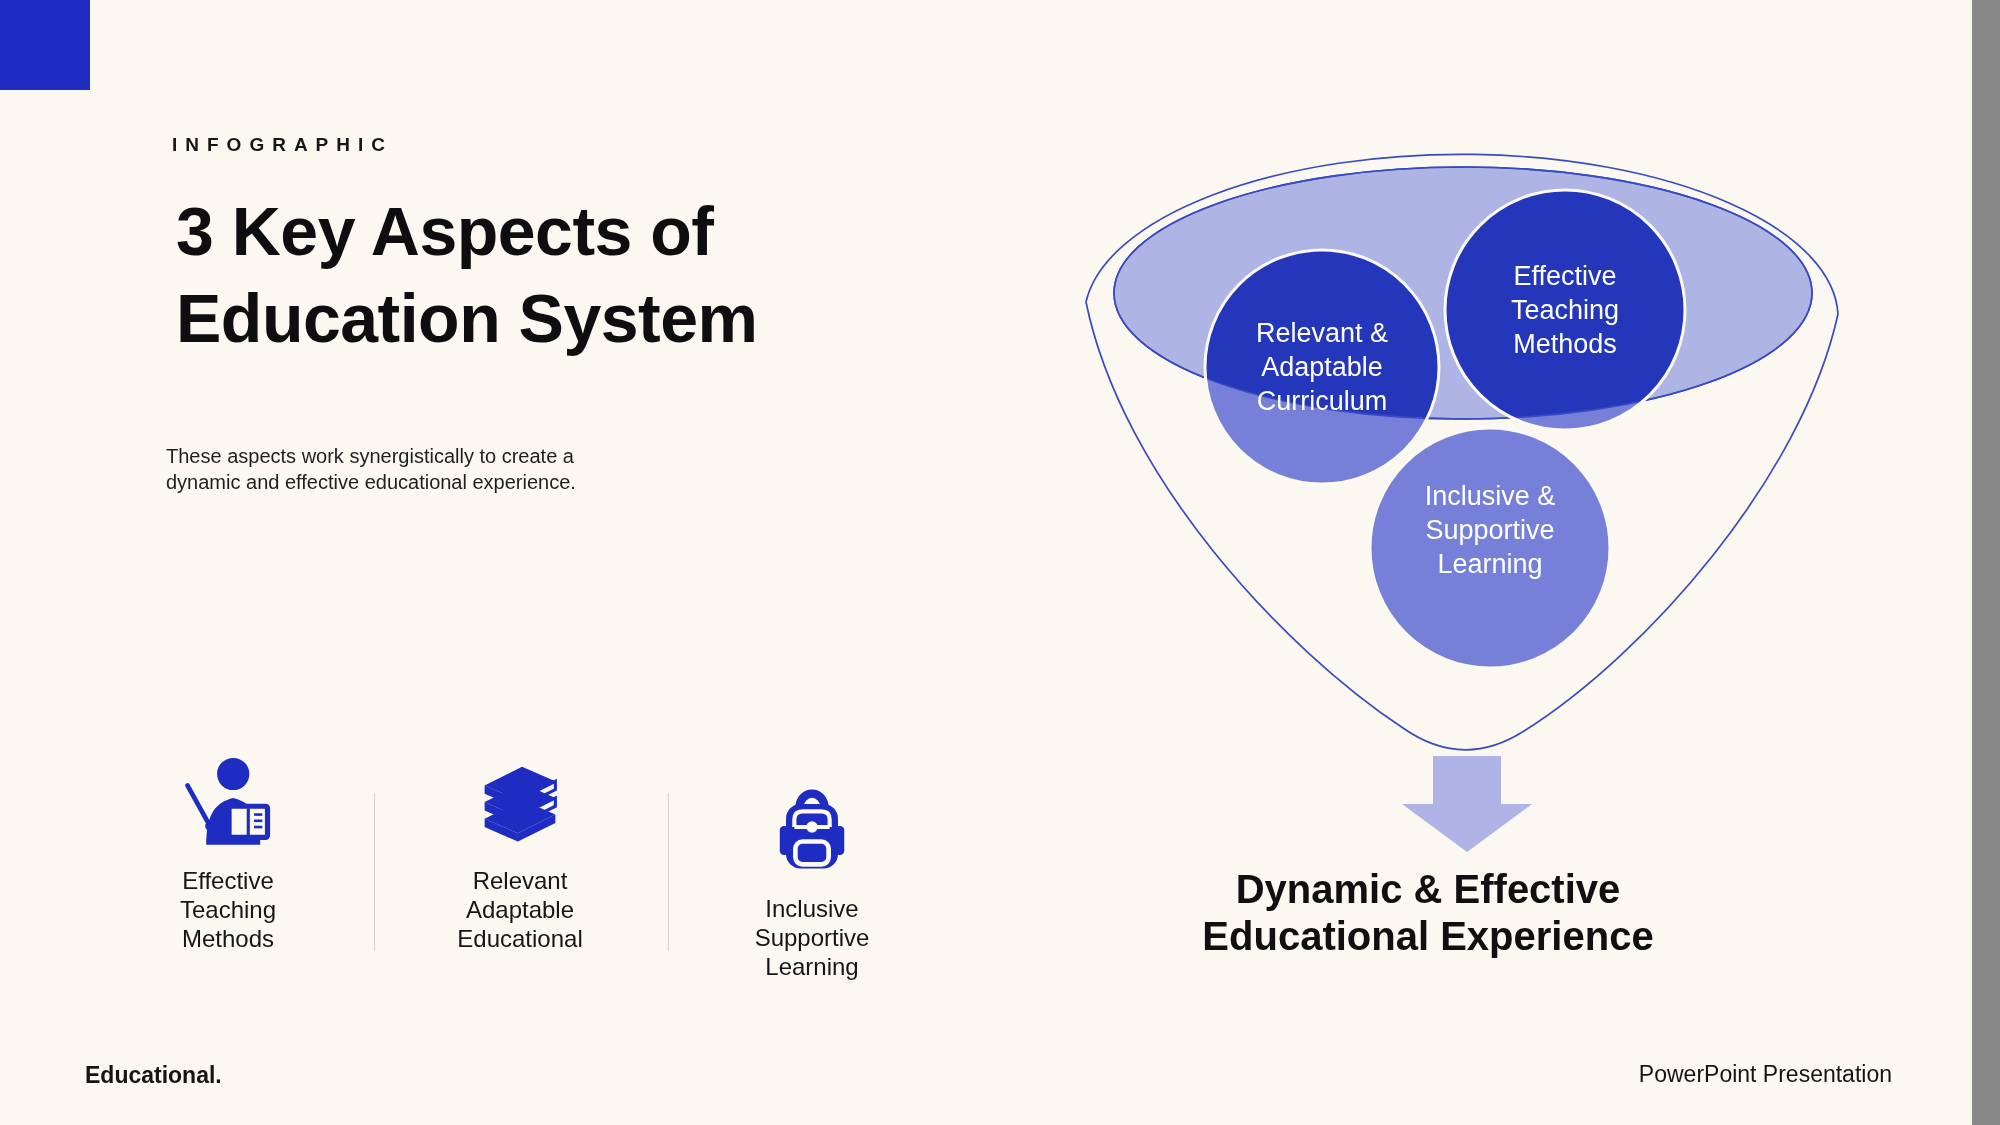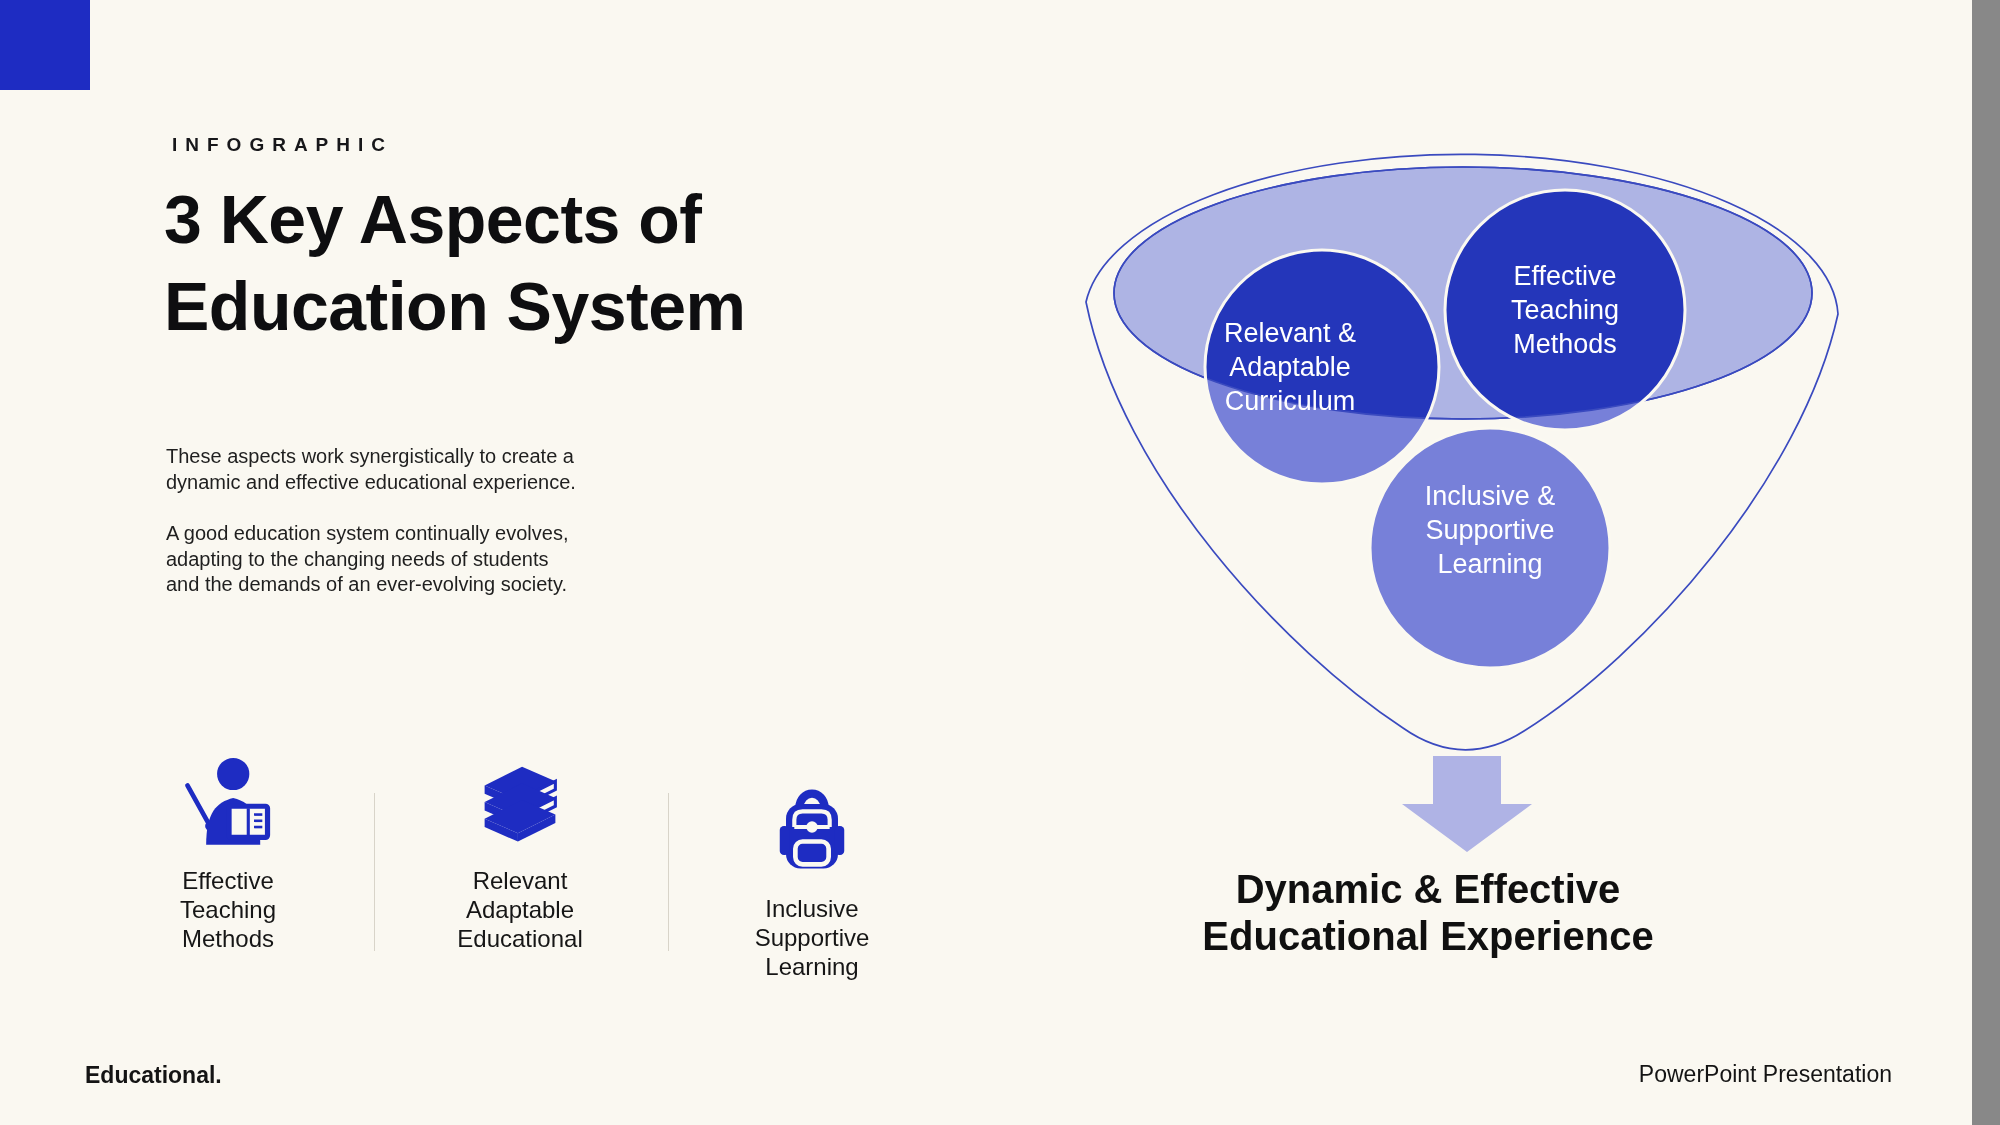--- a/index.html
+++ b/index.html
@@ -52,29 +52,26 @@
 </style>
 </head>
 <body>
 
 <div class="slide">
 
   <div class="corner-square"></div>
 
   <div class="kicker">INFOGRAPHIC</div>
 
-  <h1 class="title" style="margin:0;">3 Key Aspects of
+  <h1 class="title" style="margin:12px;">3 Key Aspects of
 Education System</h1>
 
   <div class="body-copy">
     <p>These aspects work synergistically to create a
 dynamic and effective educational experience.</p>
-    <p>A good education system continually evolves,
-adapting to the changing needs of students
-and the demands of an ever-evolving society.</p>
   </div>
 
   <div class="features">
 
     <div class="feature" style="left:103px; top:748px;">
       <div class="icon-wrap">
         <svg class="brand-icon" width="104" height="104" viewBox="0 0 100 100" aria-hidden="true">
           <line x1="11" y1="36" x2="31" y2="72" stroke="currentColor" stroke-width="4.5" stroke-linecap="round"></line>
           <circle cx="32.5" cy="75" r="4.5" fill="currentColor"></circle>
           <circle cx="55" cy="25" r="15.5" fill="currentColor"></circle>
@@ -148,21 +145,21 @@
     <g clip-path="url(#clip-top-ellipse)">
       <circle class="circle-dark" cx="1322" cy="367" r="117"></circle>
       <circle class="circle-dark" cx="1565" cy="310" r="120"></circle>
     </g>
     <ellipse class="top-ellipse-stroke" cx="1463" cy="293" rx="349" ry="126"></ellipse>
     <circle class="circle-ring" cx="1322" cy="367" r="117"></circle>
     <circle class="circle-ring" cx="1565" cy="310" r="120"></circle>
     <path class="down-arrow" d="M1433 756 L1501 756 L1501 804 L1532 804 L1467 852 L1402 804 L1433 804 Z"></path>
   </svg>
 
-  <div class="bubble-label" style="left:1140px; top:316px;">Relevant &amp;
+  <div class="bubble-label" style="left:1172px; top:316px;">Relevant &amp;
 Adaptable
 Curriculum</div>
   <div class="bubble-label" style="left:1415px; top:259px;">Effective
 Teaching
 Methods</div>
   <div class="bubble-label" style="left:1340px; top:479px;">Inclusive &amp;
 Supportive
 Learning</div>
 
   <div class="funnel-caption">Dynamic &amp; Effective

